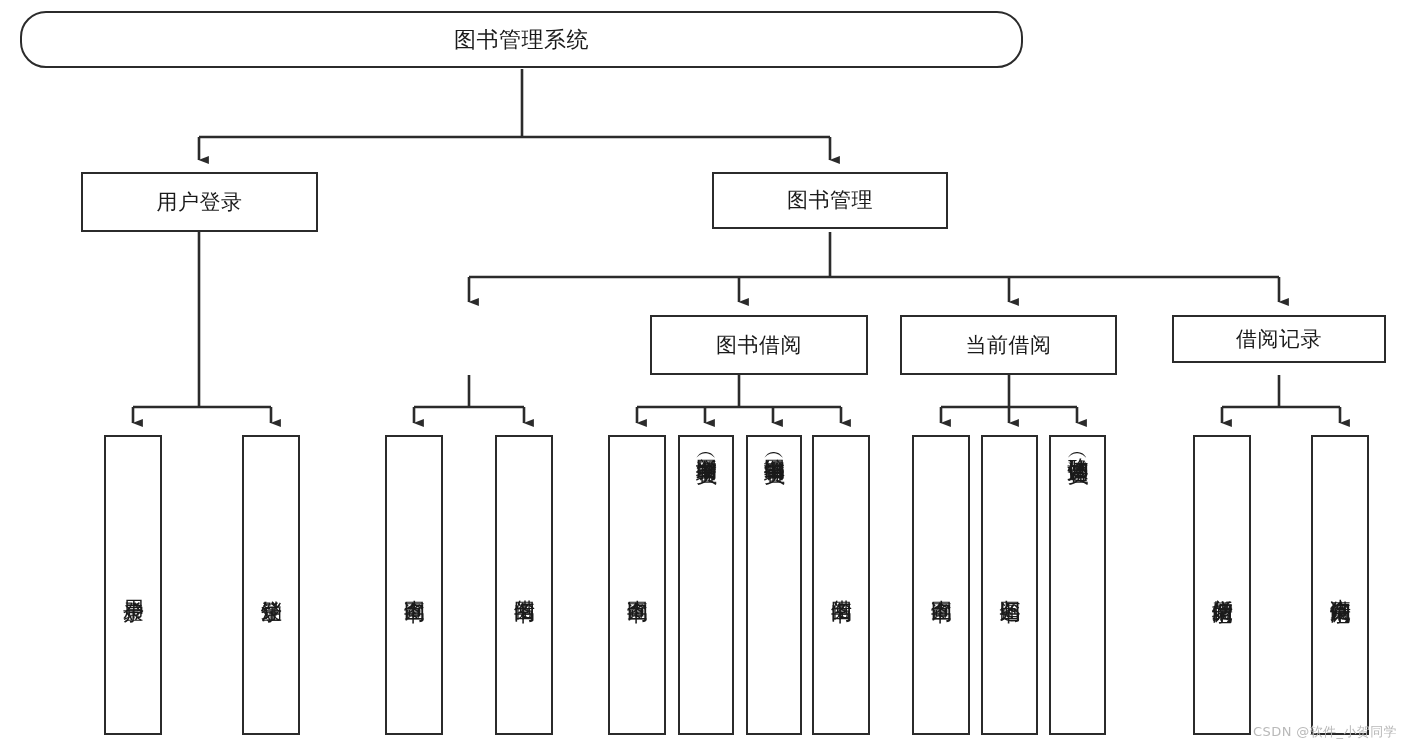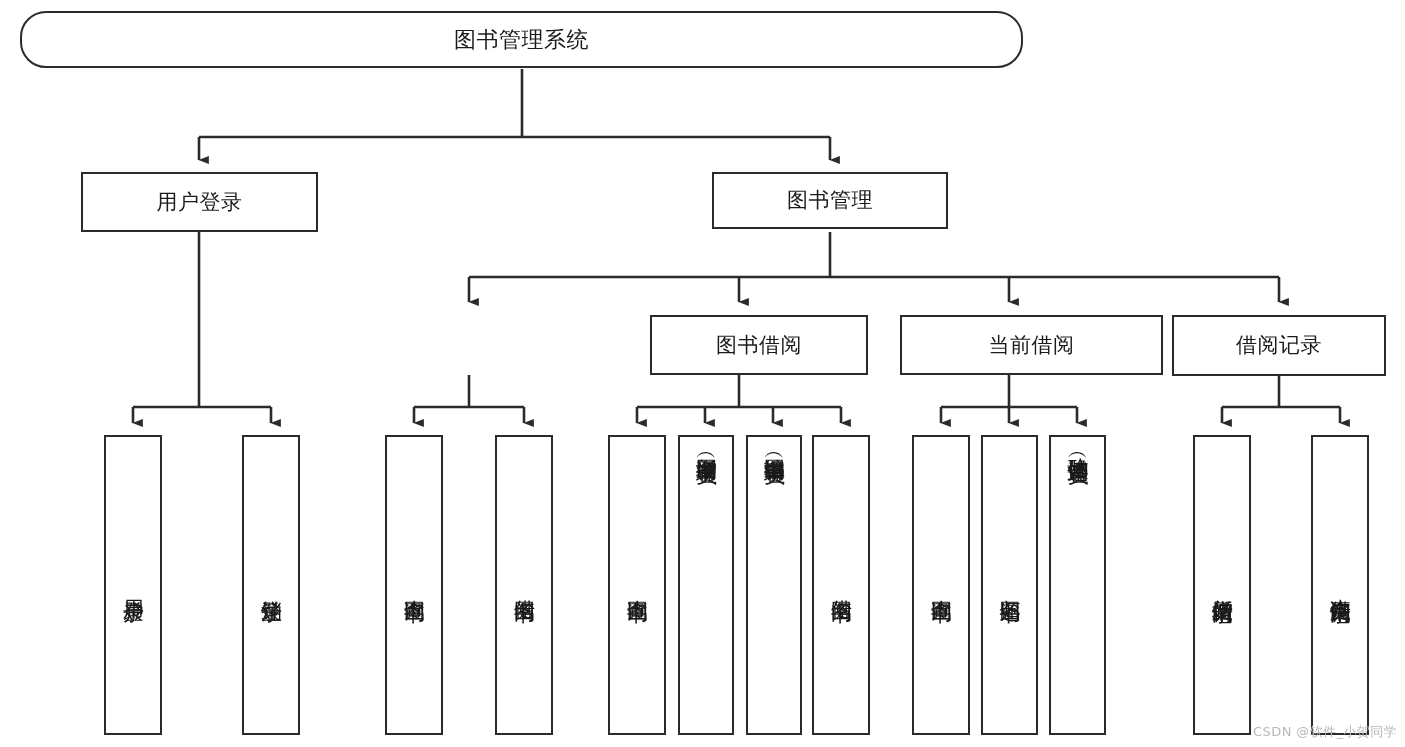--- a/index.html
+++ b/index.html
@@ -142,25 +142,25 @@
 
   <div class="node horiz" style="left:712px; top:172px; width:236px; height:57px;">
     <span class="lbl">图书管理</span>
   </div>
 
 
   <div class="node horiz" style="left:630px; top:315px; width:218px; height:60px;margin-left:20px;">
     <span class="lbl">图书借阅</span>
   </div>
 
-  <div class="node horiz" style="left:900px; top:315px; width:263px; height:60px;">
+  <div class="node horiz" style="left:900px; top:315px; width:217px; height:60px;">
     <span class="lbl">当前借阅</span>
   </div>
 
-  <div class="node horiz" style="left:1172px; top:315px; width:214px; height:61px;">
+  <div class="node horiz" style="left:1172px; top:315px; width:214px; height:48px;">
     <span class="lbl">借阅记录</span>
   </div>
 
   <div class="node vert" style="left:104px; top:435px; width:58px; height:300px;">
     <span class="lbl">用户登录</span>
   </div>
   <div class="node vert" style="left:242px; top:435px; width:58px; height:300px;">
     <span class="lbl">注销登录</span>
   </div>
 

